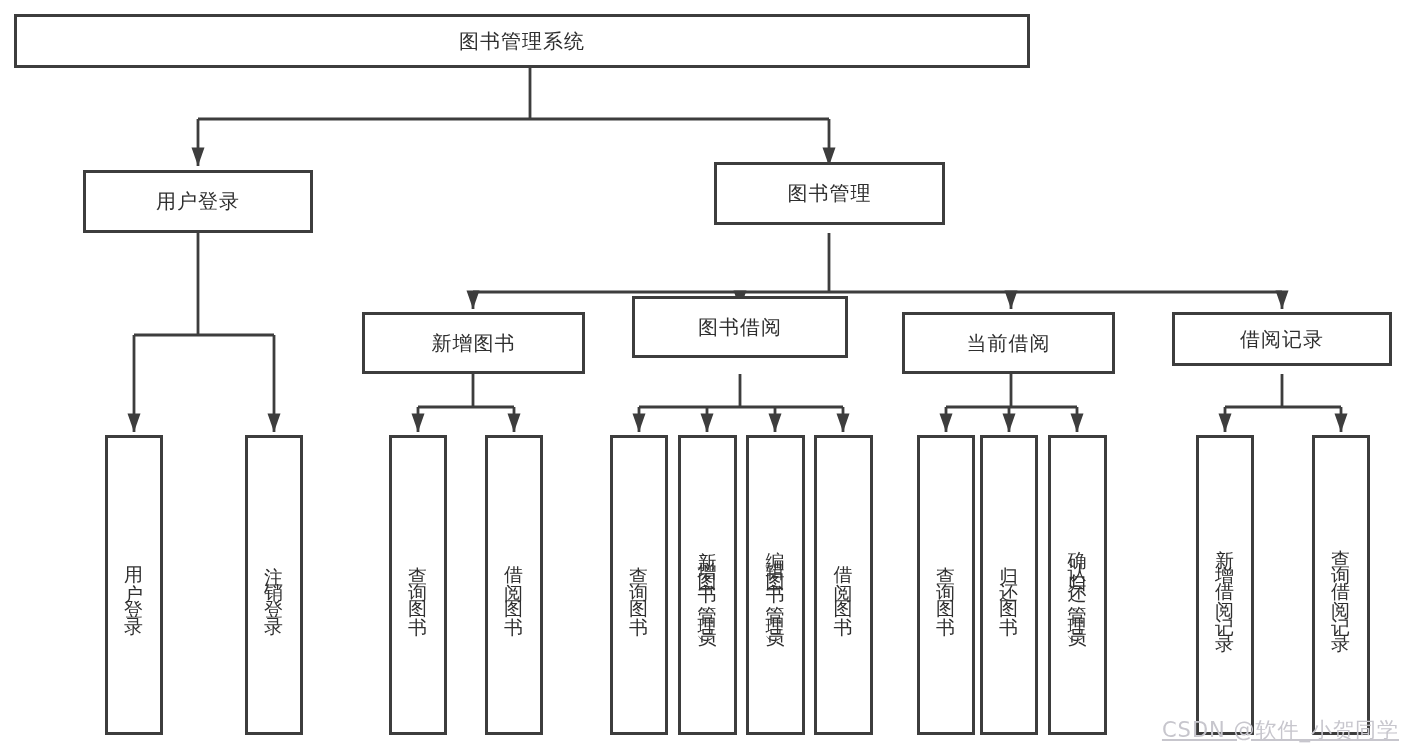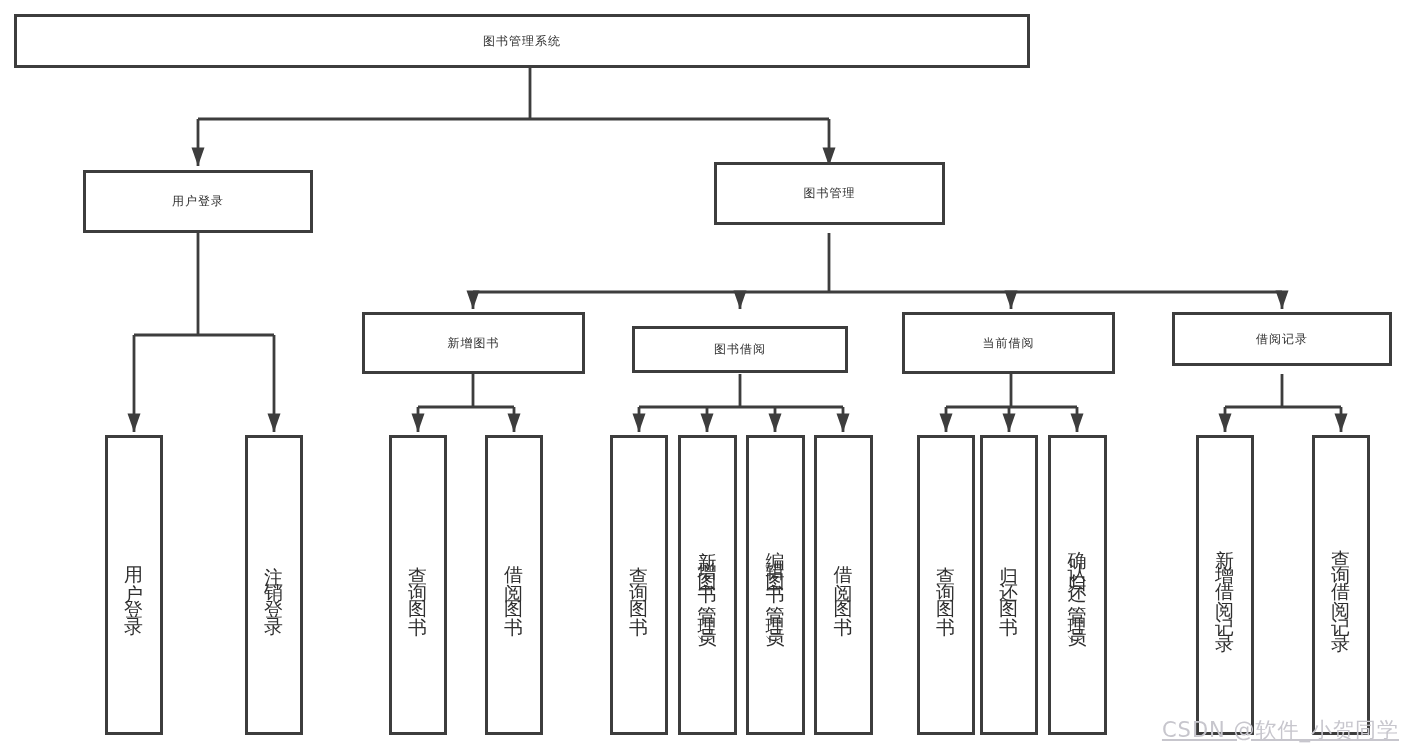--- a/index.html
+++ b/index.html
@@ -21,21 +21,21 @@
     position: absolute;
     background: #fff;
     border: 3px solid var(--line);
     color: var(--text);
     display: flex;
     align-items: center;
     justify-content: center;
     z-index: 2;
   }
   .hnode {
-    font-size: 12px;
+    font-size: 20px;
     letter-spacing: 1px;
     white-space: nowrap;
   }
   .vnode {
     writing-mode: vertical-rl;
     text-orientation: mixed;
     font-size: 19px;
     letter-spacing: 17px;
     line-height: 1;
   }
@@ -106,21 +106,21 @@
       <path d="M1341,407 V432" marker-end="url(#arw)"></path>
     </g>
   </svg>
 
   <div class="node hnode" style="left:14px;top:14px;width:1016px;height:54px">图书管理系统</div>
 
   <div class="node hnode" style="left:83px;top:170px;width:230px;height:63px">用户登录</div>
   <div class="node hnode" style="left:714px;top:162px;width:231px;height:63px">图书管理</div>
 
   <div class="node hnode" style="left:362px;top:312px;width:223px;height:62px">新增图书</div>
-  <div class="node hnode" style="left:632px;top:326px;width:216px;height:47px">图书借阅</div>
+  <div class="node hnode" style="left:632px;top:296px;width:216px;height:62px">图书借阅</div>
   <div class="node hnode" style="left:902px;top:312px;width:213px;height:62px">当前借阅</div>
   <div class="node hnode" style="left:1172px;top:312px;width:220px;height:54px">借阅记录</div>
 
   <div class="node vnode" style="left:105px;top:435px;width:58px;height:300px">用户登录</div>
   <div class="node vnode" style="left:245px;top:435px;width:58px;height:300px">注销登录</div>
 
   <div class="node vnode" style="left:389px;top:435px;width:58px;height:300px">查询图书</div>
   <div class="node vnode" style="left:485px;top:435px;width:58px;height:300px">借阅图书</div>
 
   <div class="node vnode" style="left:610px;top:435px;width:58px;height:300px">查询图书</div>

